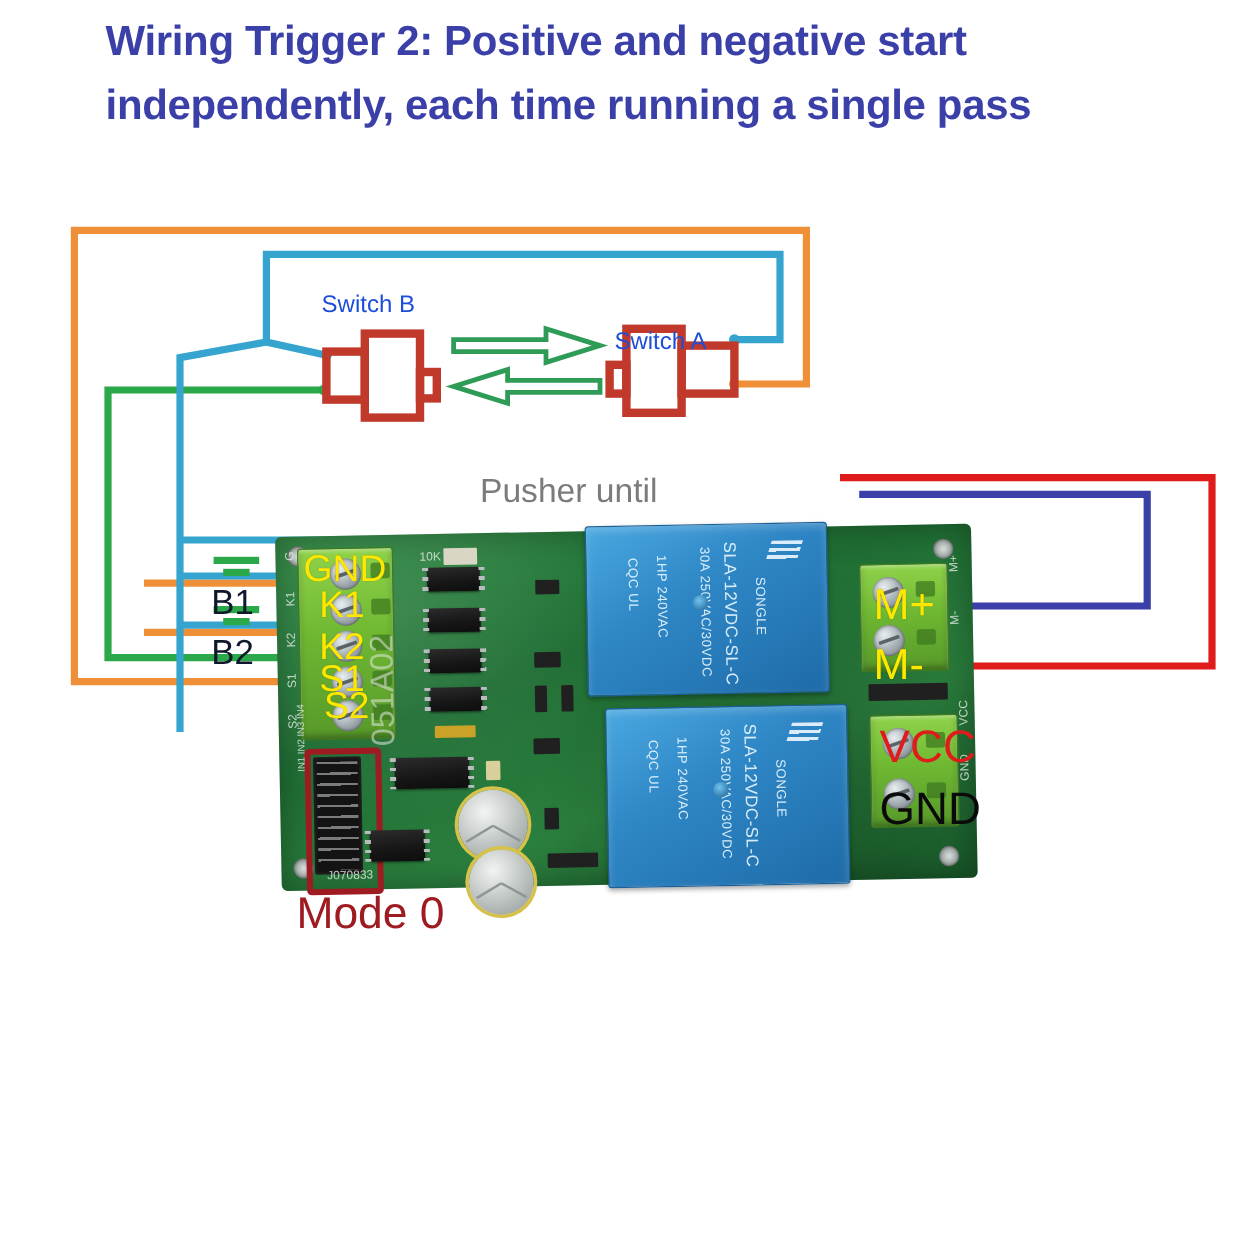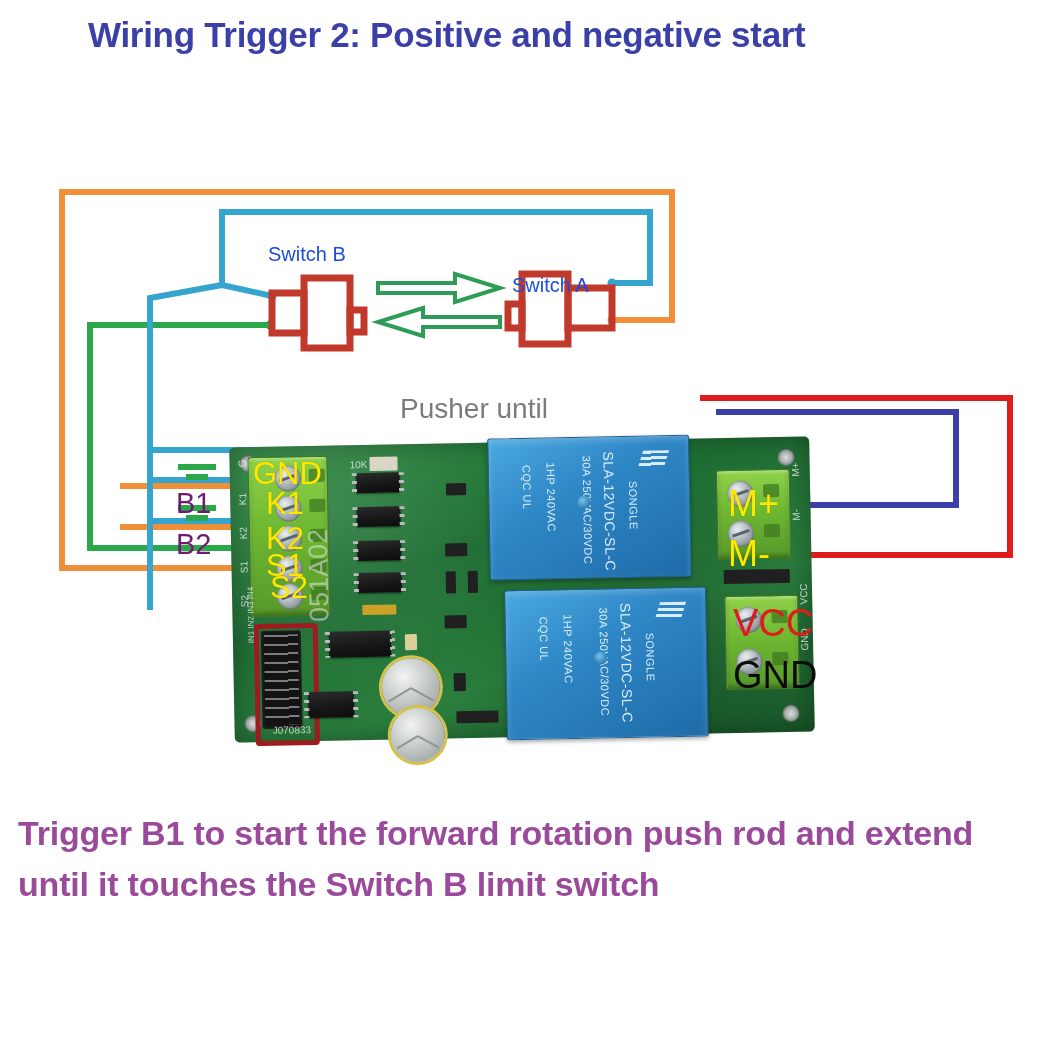--- a/index.html
+++ b/index.html
@@ -96,21 +96,21 @@
     color: #e01b1b;
     font-size: 33px;
     font-weight: 400;
   }
   .lbl-term-black {
     color: #0a0a0a;
     font-size: 33px;
     font-weight: 400;
   }
   .lbl-btn {
-    color: #701a75;
+    color: #0f172a;
     font-size: 29px;
     font-weight: 400;
   }
   .lbl-mode {
     color: #9e1b21;
     font-size: 37px;
     font-weight: 400;
   }
 
   
@@ -290,20 +290,21 @@
     box-shadow: inset 0 0 3px rgba(0,0,0,.6);
   }
 </style>
 </head>
 <body>
 
 <div id="root">
 
   <div class="title-block">
     <div class="title-line">Wiring Trigger 2: Positive and negative start</div>
+    <div class="title-line">independently, each time running a single pass</div>
   </div>
 
   <div id="stage">
 
     <svg id="wires" viewBox="0 0 1050 650">
 
       <g>
         <path d="M 612,170 L 672,170 L 672,42 L 62,42 L 62,418 L 640,418" fill="none" stroke="#ef9038" stroke-width="6" stroke-linejoin="miter" stroke-linecap="butt"></path>
 
         <path d="M 120,336 L 640,336" fill="none" stroke="#ef9038" stroke-width="6" stroke-linecap="butt"></path>
@@ -491,19 +492,19 @@
     <div class="lbl lbl-term-yellow" style="left:266px; top:336px;">K1</div>
     <div class="lbl lbl-term-yellow" style="left:266px; top:371px;">K2</div>
     <div class="lbl lbl-term-yellow" style="left:266px; top:398px;">S1</div>
     <div class="lbl lbl-term-yellow" style="left:270px; top:420px;">S2</div>
 
     <div class="lbl lbl-term-yellow" style="left:728px; top:333px; font-size:36px;">M+</div>
     <div class="lbl lbl-term-yellow" style="left:728px; top:383px; font-size:36px;">M-</div>
     <div class="lbl lbl-term-red" style="left:733px; top:452px; font-size:38px;">VCC</div>
     <div class="lbl lbl-term-black" style="left:733px; top:504px; font-size:38px;">GND</div>
 
+    <div class="lbl lbl-mode" style="left:247px; top:590px;">Mode 0</div>
   </div>
 
   <div class="caption-block">
-    <div class="caption-para">Trigger B1 to start the forward rotation push rod and extend until it touches the Switch B limit switch</div>
   </div>
 
 </div>
 
 </body></html>

